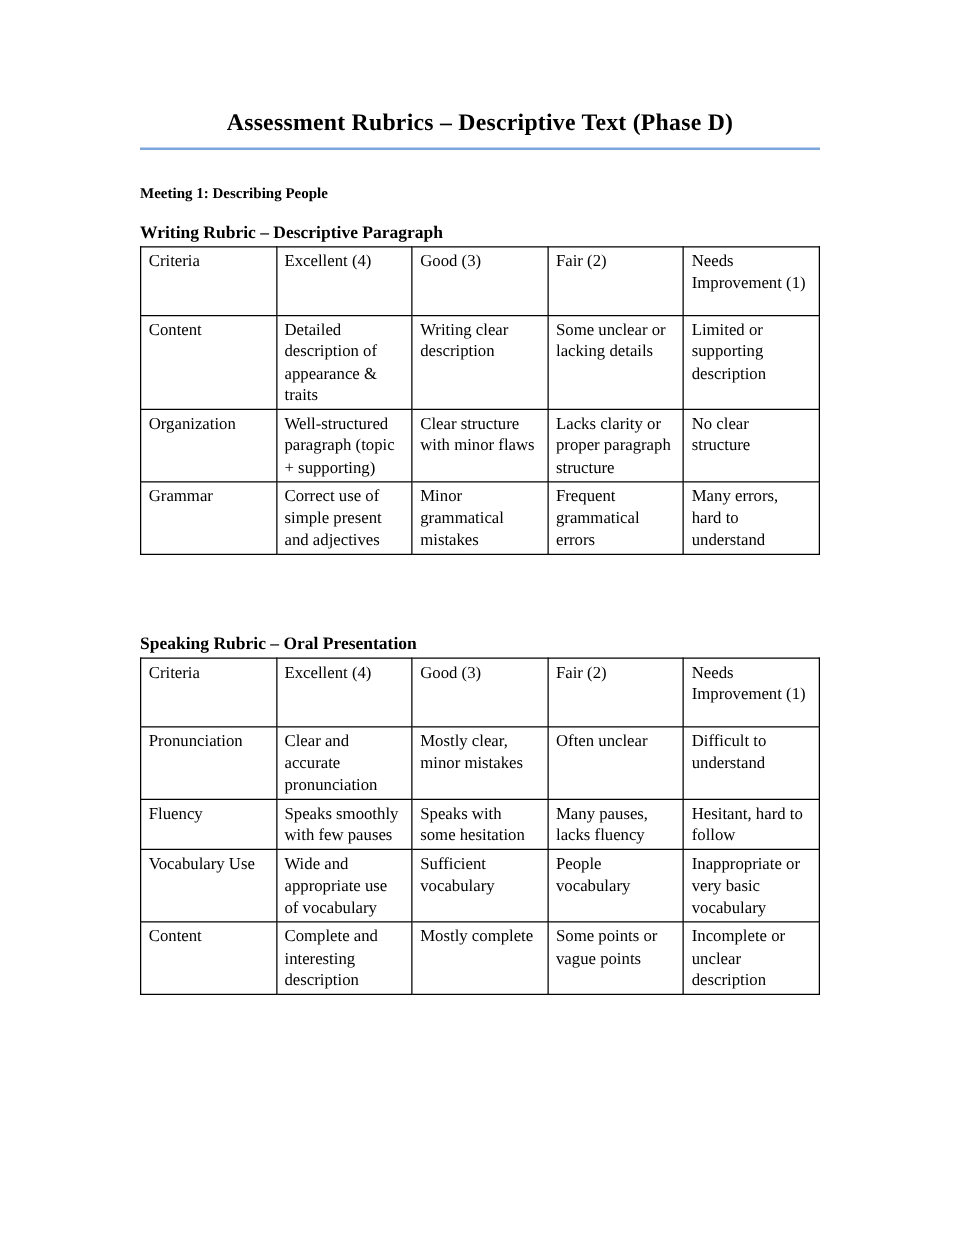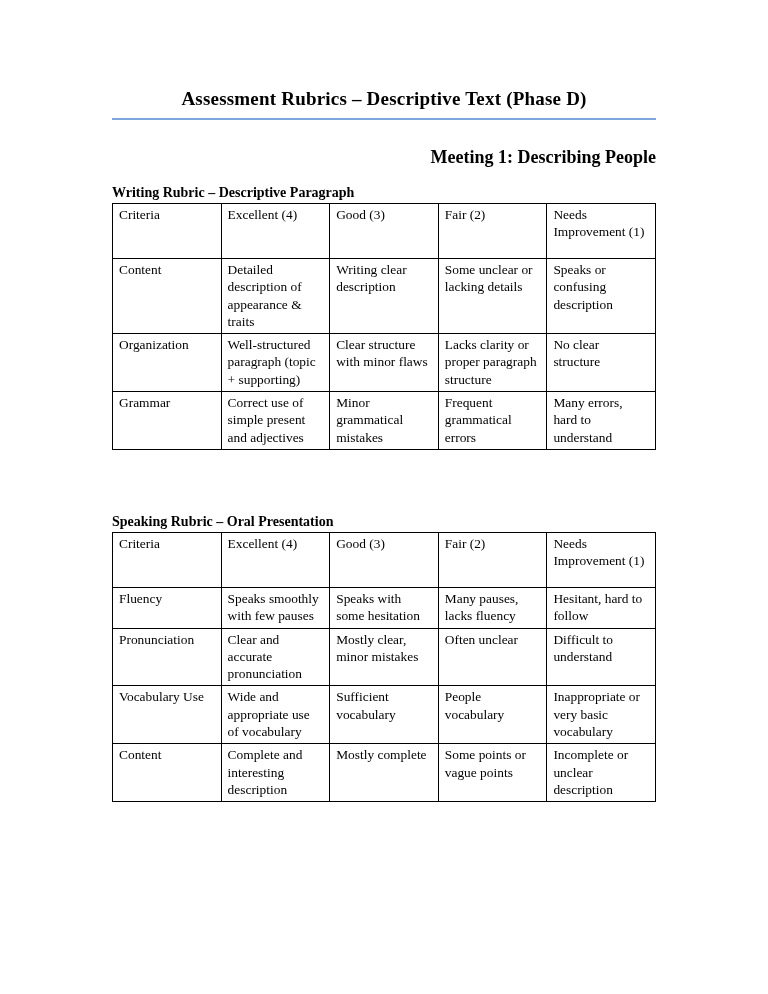--- a/index.html
+++ b/index.html
@@ -25,23 +25,23 @@
   .doc-title {
     font-size: 19px;
     font-weight: bold;
     text-align: center;
     margin: 0;
     padding-bottom: 8px;
     border-bottom: 2px solid #7da7dc;
     letter-spacing: 0.2px;
   }
   .meeting-title {
-    font-size: 18px;
+    font-size: 12px;
     font-weight: bold;
-    text-align: right;
+    text-align: left;
     margin: 27px 0 0 0;
   }
   .section-heading {
     font-size: 14px;
     font-weight: bold;
     text-align: left;
     margin: 17px 0 2px 0;
   }
   .section-speaking .section-heading {
     margin-top: 64px;
@@ -85,21 +85,21 @@
               <th scope="col">Fair (2)</th>
               <th scope="col">Needs Improvement (1)</th>
             </tr>
           </thead>
           <tbody>
             <tr>
               <td>Content</td>
               <td>Detailed description of appearance &amp; traits</td>
               <td>Writing clear description</td>
               <td>Some unclear or lacking details</td>
-              <td>Speaks or confusing description</td>
+              <td>Limited or supporting description</td>
             </tr>
             <tr>
               <td>Organization</td>
               <td>Well-structured paragraph (topic + supporting)</td>
               <td>Clear structure with minor flaws</td>
               <td>Lacks clarity or proper paragraph structure</td>
               <td>No clear structure</td>
             </tr>
             <tr>
               <td>Grammar</td>
@@ -119,32 +119,32 @@
             <tr>
               <th scope="col">Criteria</th>
               <th scope="col">Excellent (4)</th>
               <th scope="col">Good (3)</th>
               <th scope="col">Fair (2)</th>
               <th scope="col">Needs Improvement (1)</th>
             </tr>
           </thead>
           <tbody>
             <tr>
+              <td>Pronunciation</td>
+              <td>Clear and accurate pronunciation</td>
+              <td>Mostly clear, minor mistakes</td>
+              <td>Often unclear</td>
+              <td>Difficult to understand</td>
+            </tr>
+            <tr>
               <td>Fluency</td>
               <td>Speaks smoothly with few pauses</td>
               <td>Speaks with some hesitation</td>
               <td>Many pauses, lacks fluency</td>
               <td>Hesitant, hard to follow</td>
-            </tr>
-            <tr>
-              <td>Pronunciation</td>
-              <td>Clear and accurate pronunciation</td>
-              <td>Mostly clear, minor mistakes</td>
-              <td>Often unclear</td>
-              <td>Difficult to understand</td>
             </tr>
             <tr>
               <td>Vocabulary Use</td>
               <td>Wide and appropriate use of vocabulary</td>
               <td>Sufficient vocabulary</td>
               <td>People vocabulary</td>
               <td>Inappropriate or very basic vocabulary</td>
             </tr>
             <tr>
               <td>Content</td>

